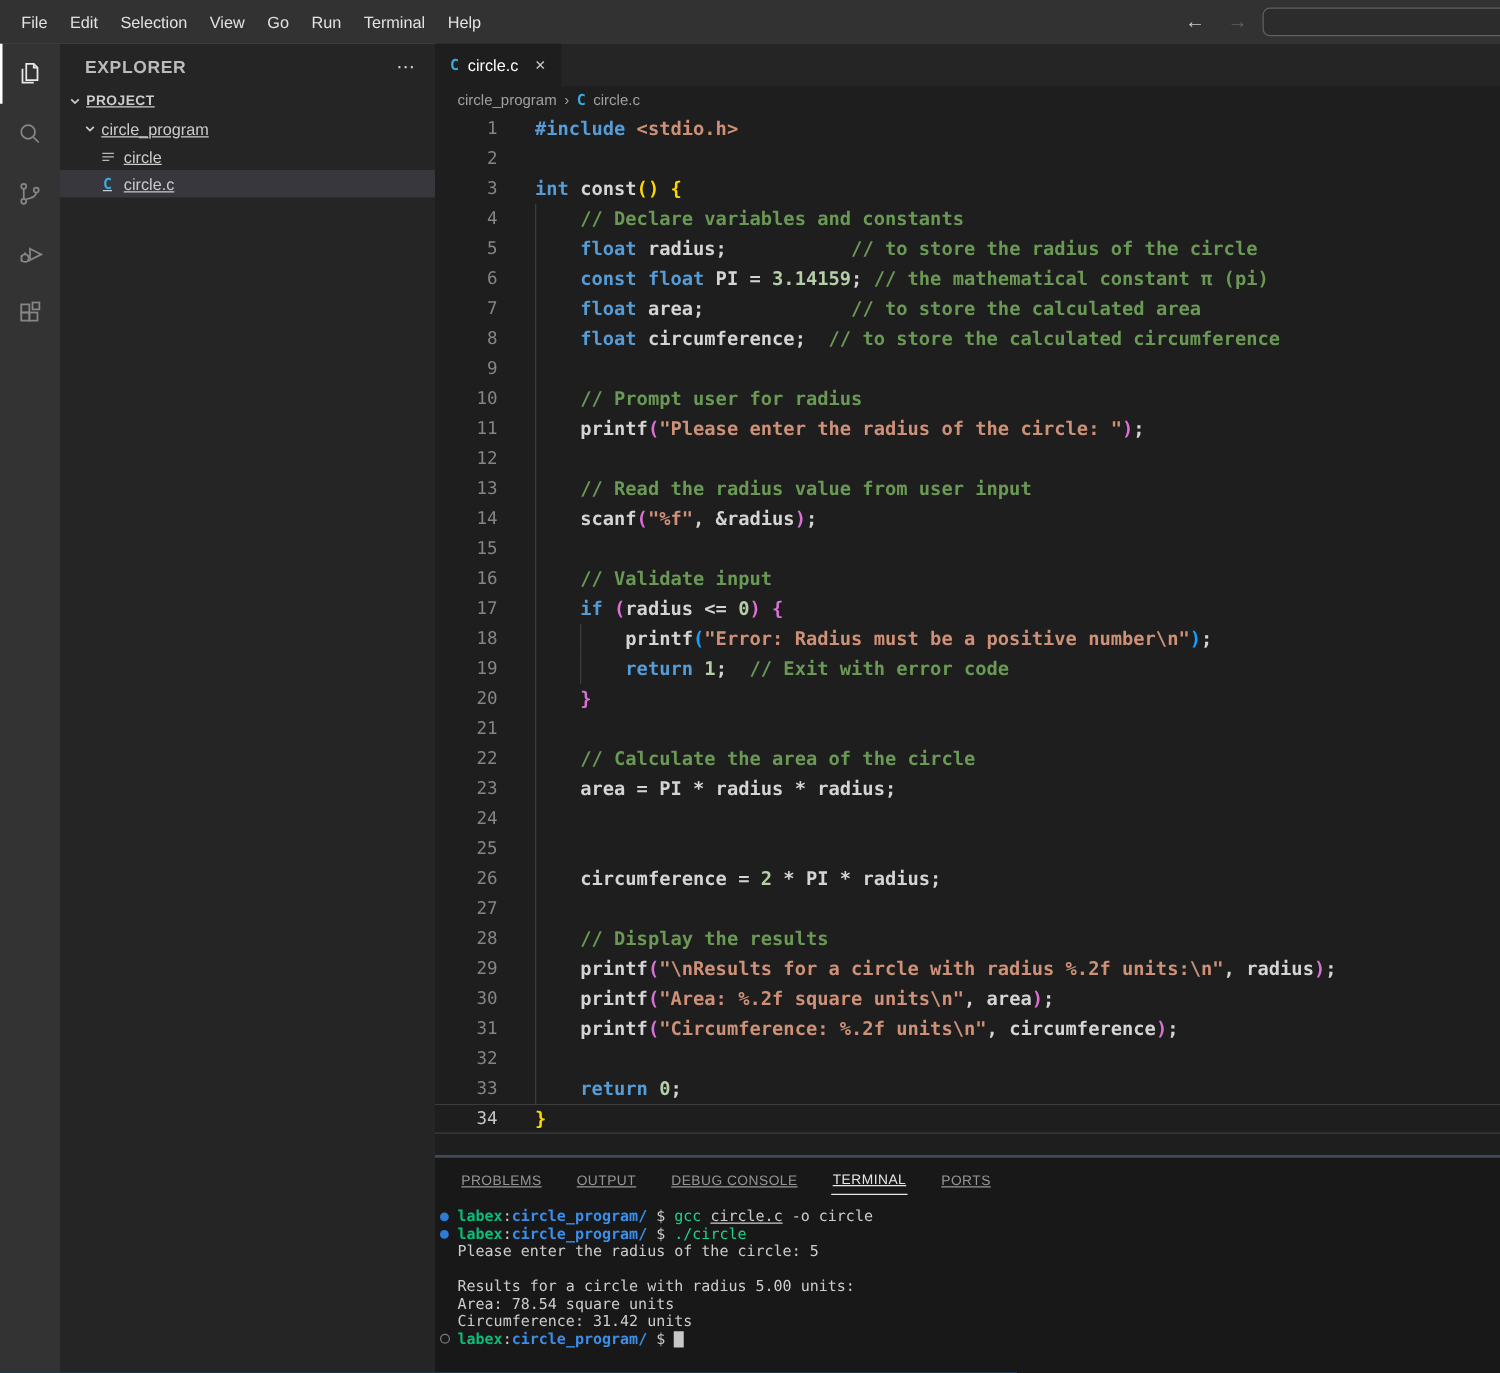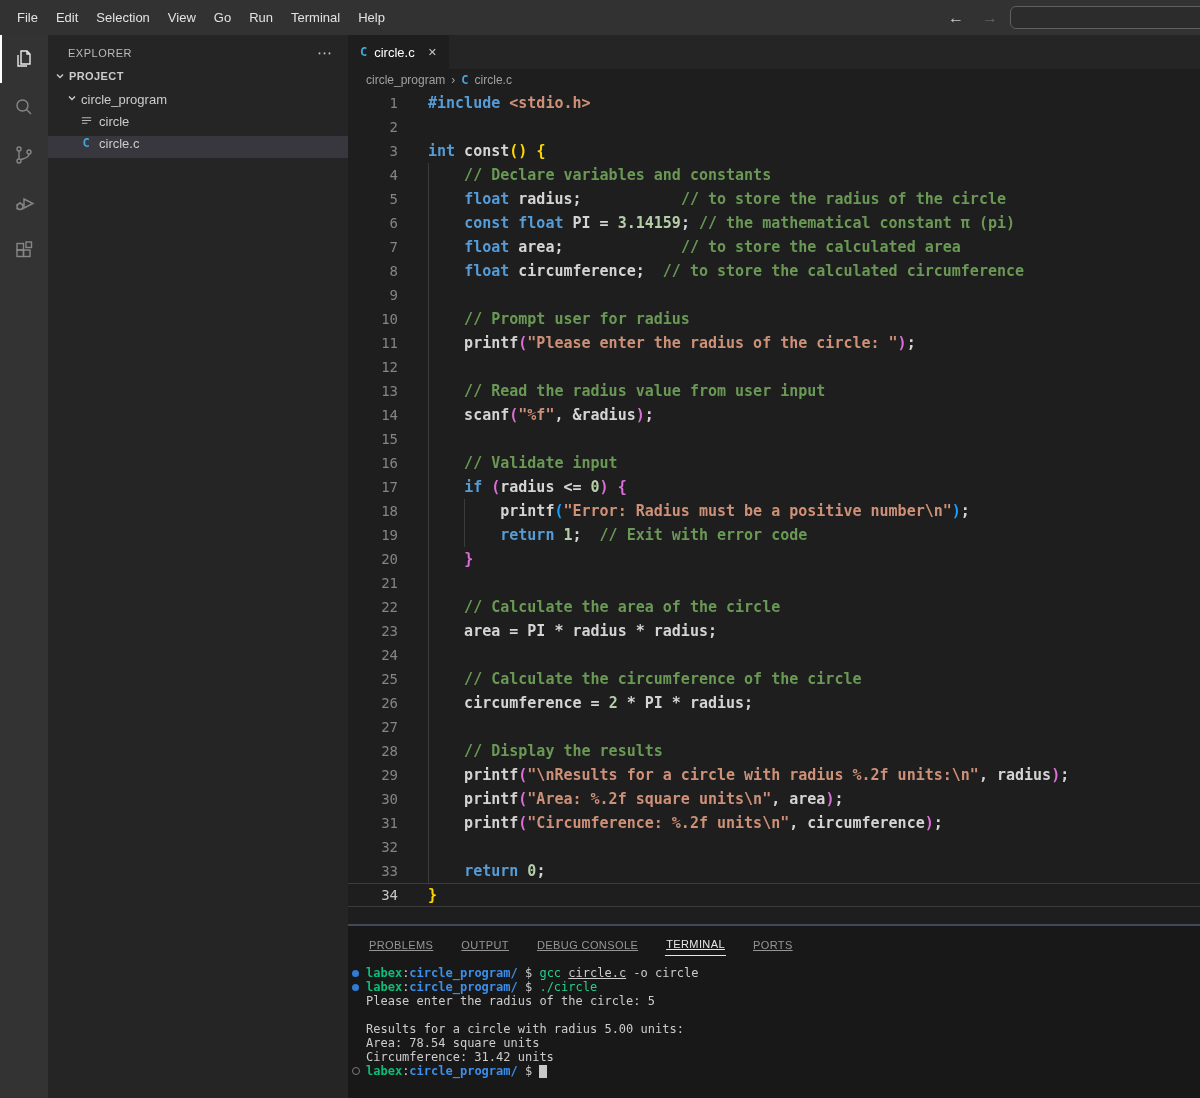--- a/index.html
+++ b/index.html
@@ -23,23 +23,23 @@
   .activitybar{position:absolute;left:0;top:35px;width:48px;height:1063px;background:#333333;}
   .ai-item{position:relative;width:48px;height:48px;display:flex;align-items:center;justify-content:center;
            color:#868686;}
   .ai-item.active{color:#e8e8e8;}
   .ai-item.active::before{content:'';position:absolute;left:0;top:0;bottom:0;width:2px;background:#ffffff;}
   .ai-item svg{stroke:currentColor;fill:none;stroke-width:1.4;}
 
   
   .sidebar{position:absolute;left:48px;top:35px;width:300px;height:1063px;background:#252526;}
   .sb-header{height:35px;display:flex;align-items:center;padding:0 16px 0 20px;}
-  .sb-title{font-size:11px;letter-spacing:.5px;color:#bbbbbb;flex:1;}
+  .sb-title{font-size:14px;letter-spacing:.5px;color:#bbbbbb;flex:1;font-weight:bold;}
   .sb-more{color:#cccccc;font-size:15px;}
-  .tree-row{height:22px;display:flex;align-items:flex-start;font-size:13px;color:#cccccc;}
+  .tree-row{height:22px;display:flex;align-items:center;font-size:13px;color:#cccccc;text-decoration:underline;}
   .tree-row.selected{background:#37373d;}
   .chev{display:flex;align-items:center;margin-right:3px;color:#cccccc;}
   .chev svg{stroke:currentColor;fill:none;stroke-width:1.4;}
   .root-label{font-weight:bold;font-size:11px;letter-spacing:.4px;color:#cccccc;}
   .ficon{width:16px;display:flex;justify-content:center;margin-right:5px;flex:none;}
   .c-letter{color:var(--cicon,#3fa8dc);font-weight:bold;font-family:"DejaVu Sans Mono",monospace;font-size:12px;}
 
   
   .editor{position:absolute;left:348px;top:35px;width:852px;height:890px;background:#1e1e1e;}
   .tabbar{height:34px;background:#252526;display:flex;}
@@ -311,21 +311,20 @@
           <div class="lcontent"><span class="tk-pl">    area = PI * radius * radius;</span></div>
         </div>
         <div class="line">
           <div class="gutter">24</div>
           <span class="guide g1"></span>
           <div class="lcontent"></div>
         </div>
         <div class="line">
           <div class="gutter">25</div>
           <span class="guide g1"></span>
-          <div class="lcontent"><span class="tk-cmt">    // Calculate the circumference of the circle</span></div>
         </div>
         <div class="line">
           <div class="gutter">26</div>
           <span class="guide g1"></span>
           <div class="lcontent"><span class="tk-pl">    circumference = </span><span class="tk-num">2</span><span class="tk-pl"> * PI * radius;</span></div>
         </div>
         <div class="line">
           <div class="gutter">27</div>
           <span class="guide g1"></span>
           <div class="lcontent"></div>

